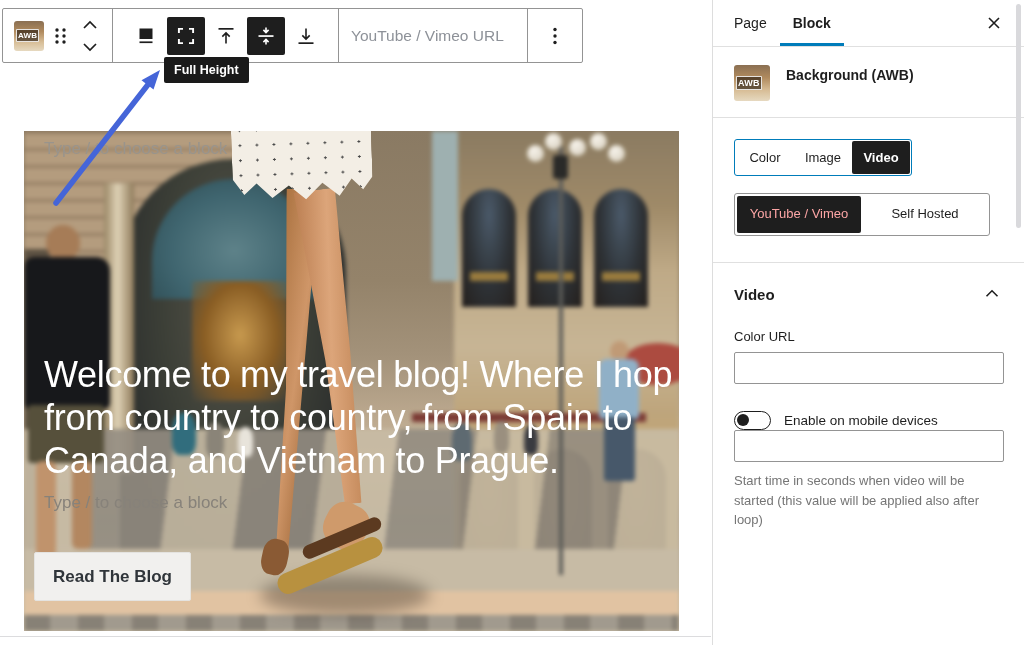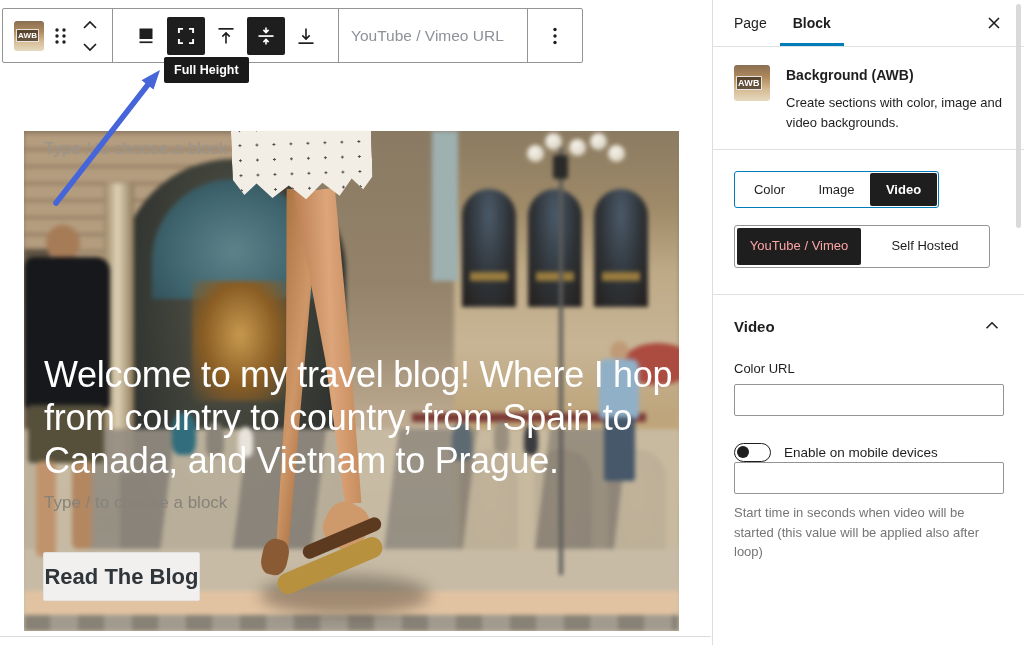--- a/index.html
+++ b/index.html
@@ -121,44 +121,44 @@
     background:#b8913f; border-radius:10px; }
   .foot-back { left:238px; top:408px; width:26px; height:36px; transform:rotate(12deg);
     background:#8a5a34; border-radius:40%; }
 
   .ph { position:absolute; left:20px; font-size:17px; color:#8f8a82; z-index:3; cursor:text; }
   .ph-top { top:8px; color:#99948c; }
   .ph-bottom { top:362px; color:#87827a; }
   .hero-heading { position:absolute; left:20px; top:222px; width:600px; z-index:3;
     font-size:36px; font-weight:300; line-height:43px; color:#fff; letter-spacing:-.3px; cursor:text; }
   .hero-heading span { display:block; white-space:nowrap; }
-  .cta { position:absolute; left:19px; top:421px; width:157px; height:49px; z-index:3;
+  .cta { position:absolute; left:10px; top:421px; width:157px; height:49px; z-index:3;
     background:#f1f0ee; border:1px solid #e4e3e0; border-radius:2px; cursor:pointer;
-    font-family:"Liberation Sans",sans-serif; font-size:22px; font-weight:700; color:#30353a; }
+    font-family:"Liberation Sans",sans-serif; font-size:17px; font-weight:700; color:#30353a; }
 
   
   .sidebar { position:absolute; left:712px; top:0; width:312px; height:645px; background:#fff;
     border-left:1px solid #ddd; }
   .sb-header { height:47px; border-bottom:1px solid #e0e0e0; display:flex; align-items:stretch; padding:0 14px 0 8px; }
   .sb-tab { padding:0 13px; font-size:14px; color:#1e1e1e; background:none; border:none; cursor:pointer;
     font-family:"Liberation Sans",sans-serif; }
   .sb-tab.active { font-weight:600; box-shadow:inset 0 -3px 0 #007cba;text-align:center; }
   .sb-close { margin-left:auto; align-self:center; width:32px; height:32px; border:none; background:none;
     cursor:pointer; color:#1e1e1e; display:flex; align-items:center; justify-content:center; }
 
   .block-card { display:flex; gap:16px; padding:18px 21px 16px; border-bottom:1px solid #e0e0e0; }
   .awb-icon { width:36px; height:36px; border-radius:3px; flex:none;
     background:linear-gradient(180deg,#8a6f52 0%,#b08a5e 35%,#d7bd96 70%,#e6d9c0 100%);
     display:flex; align-items:center; overflow:hidden; }
   .awb-icon span { font-size:9px; margin-left:2px; }
   .bc-title { font-size:14px; font-weight:700; margin:2px 0 10px; }
   .bc-desc { font-size:13px; line-height:1.55; color:#1e1e1e; max-width:238px; }
 
   .controls { padding:21px 21px 26px; border-bottom:1px solid #e0e0e0; }
-  .seg1 { width:205px; height:37px; border:1.5px solid #007cba; border-radius:3px; display:flex; padding:1px; }
+  .seg1 { width:178px; height:37px; border:1.5px solid #007cba; border-radius:3px; display:flex; padding:1px; }
   .seg1 button { flex:1; border:none; background:none; border-radius:2px; font-size:13px; cursor:pointer;
     color:#1e1e1e; font-family:"Liberation Sans",sans-serif; }
   .seg1 button.active { background:#1e1e1e; color:#fff; font-weight:600; }
   .seg2 { width:256px; height:43px; border:1px solid #949494; border-radius:3px; display:flex;
     margin-top:17px; overflow:hidden; padding:2px; gap:2px; }
   .seg2 button { flex:1; border:none; background:#fff; font-size:13px; line-height:1.15; cursor:pointer;
     color:#1e1e1e; border-radius:2px; font-family:"Liberation Sans",sans-serif; }
   .seg2 button.active { background:#1e1e1e; color:#fca5a5; font-weight:400; }
 
   .panel { padding:20px 21px; }
@@ -371,21 +371,20 @@
           </svg>
       </button>
     </div>
 
     <div class="block-card">
       <div class="awb-icon">
         <span>AWB</span>
       </div>
       <div>
         <div class="bc-title">Background (AWB)</div>
-        <div class="bc-desc">Create sections with color, image and video backgrounds.</div>
       </div>
     </div>
 
     <div class="controls">
       <div class="seg1">
         <button>Color</button>
         <button>Image</button>
         <button class="active">Video</button>
       </div>
       <div class="seg2">

